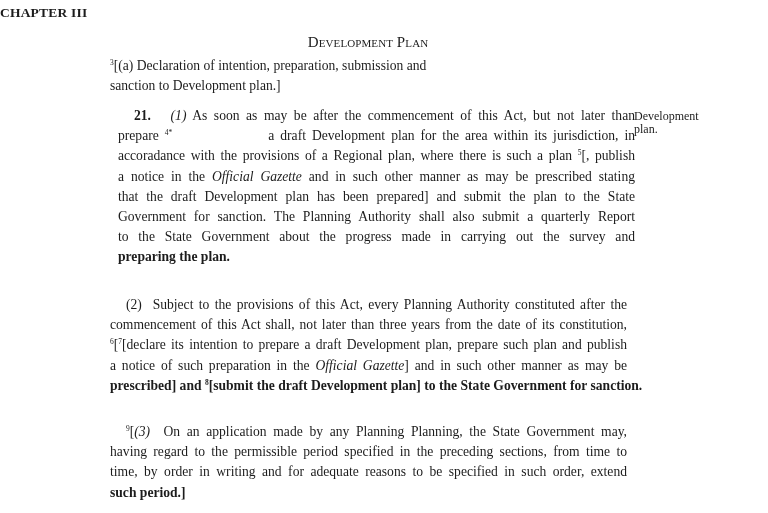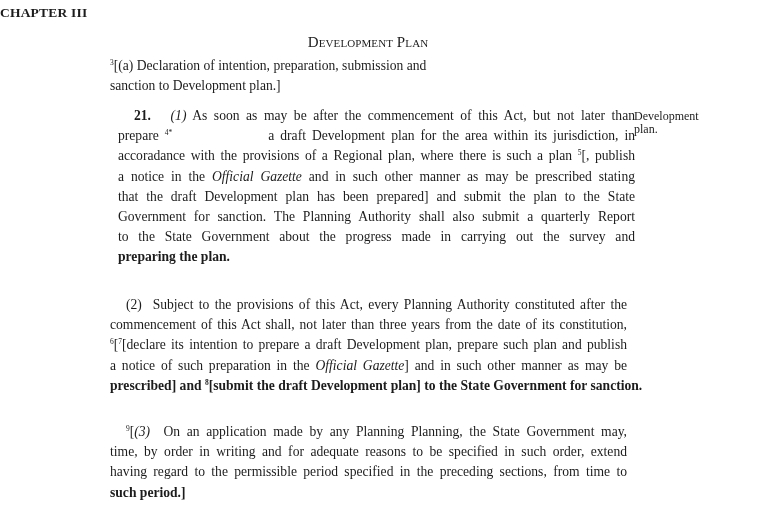--- a/index.html
+++ b/index.html
@@ -120,16 +120,16 @@
 <div class="body-text p2">
   <span class="line indent"><span>(2)</span>&nbsp; <span>Subject to the provisions of this Act, every Planning Authority constituted after the</span></span>
   <span class="line">commencement of this Act shall, not later than three years from the date of its constitution,</span>
   <span class="line"><sup>6</sup>[<sup>7</sup><span>[declare its intention to prepare a draft Development plan, prepare such plan and publish</span></span>
   <span class="line"><span>a notice of such preparation in the</span> <i>Official Gazette</i><span>] and in such other manner as may be</span></span>
   <span class="line last"><span>prescribed] and</span> <sup>8</sup><span>[submit the draft Development plan] to the State Government for sanction.</span></span>
 </div>
 
 <div class="body-text p3">
   <span class="line indent"><sup>9</sup>[<i>(3)</i>&nbsp; <span>On an application made by any Planning Planning, the State Government may,</span></span>
+  <span class="line">having regard to the permissible period specified in the preceding sections, from time to</span>
   <span class="line">time, by order in writing and for adequate reasons to be specified in such order, extend</span>
-  <span class="line">having regard to the permissible period specified in the preceding sections, from time to</span>
   <span class="line last">such period.]</span>
 </div>
 
 </body></html>

